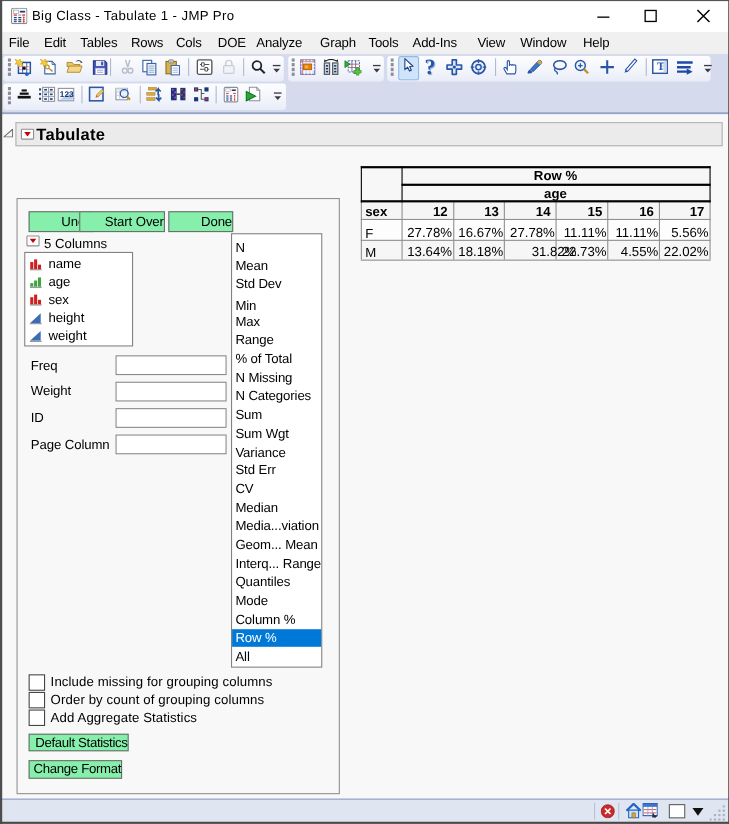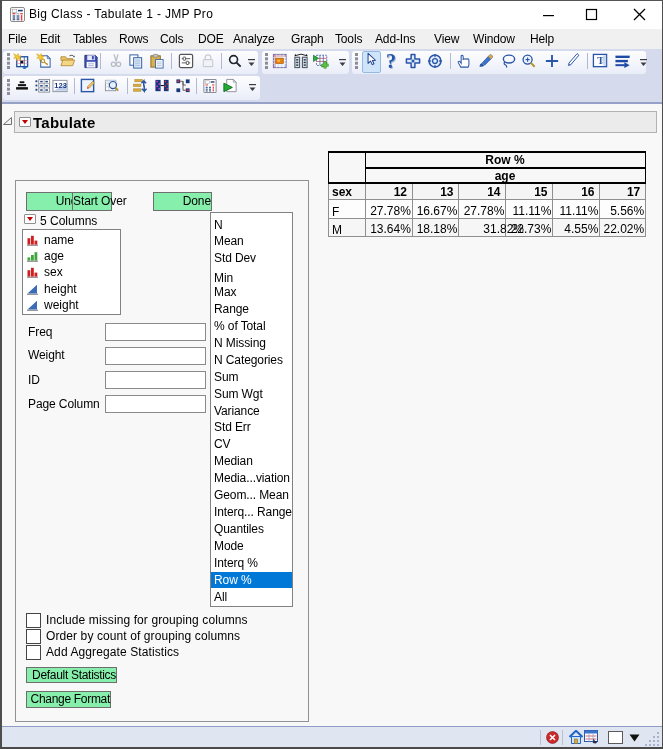--- a/index.html
+++ b/index.html
@@ -452,21 +452,21 @@
 
   <div class="abs" id="obar"></div>
   <svg class="abs" id="otri" width="9" height="8" viewBox="0 0 9 8">
       <path d="M8.5 0.5 L8.5 7.5 L0.5 7.5 Z" fill="#f4f4f4" stroke="#6e6e6e"></path>
     </svg>
   <div class="rtbox" style="left:19px;top:117px"></div>
   <div class="abs" id="ttl">Tabulate</div>
 
   <div class="abs" id="panel"></div>
   <div class="btn" style="left:26px;top:192px;width:59px;height:19px;line-height:17px">Undo</div>
-  <div class="btn" style="left:72px;top:192px;width:40px;height:19px;line-height:17px">Start Over</div>
+  <div class="btn" style="left:72px;top:192px;width:78px;height:19px;line-height:17px">Start Over</div>
   <div class="btn" style="left:153px;top:192px;width:59px;height:19px;line-height:17px">Done</div>
   <div class="rtbox" style="left:24px;top:214px"></div>
   <div class="abs" id="collab">5 Columns</div>
   <div class="abs" id="colbox"></div>
   <div id="colitems">
   <svg class="cicon" style="top:235.0px" width="11" height="11" viewBox="0 0 11 11">
         <rect x="0" y="9.6" width="11" height="1.4" fill="#9a9a9a"></rect>
         <rect x="0.5" y="3.2" width="2.8" height="6.4" fill="#cf1f1f"></rect>
         <rect x="4" y="0.8" width="2.8" height="8.8" fill="#cf1f1f"></rect>
         <rect x="7.5" y="5.6" width="2.8" height="4" fill="#cf1f1f"></rect>
@@ -521,21 +521,21 @@
   <div class="sitem" style="top:385.6px;">Sum Wgt</div>
   <div class="sitem" style="top:402.5px;">Variance</div>
   <div class="sitem" style="top:419.4px;">Std Err</div>
   <div class="sitem" style="top:436.3px;">CV</div>
   <div class="sitem" style="top:453.2px;">Median</div>
   <div class="sitem" style="top:470.1px;">Media...viation</div>
   <div class="sitem" style="top:487.1px;">Geom... Mean</div>
   <div class="sitem" style="top:504.0px;">Interq... Range</div>
   <div class="sitem" style="top:520.9px;">Quantiles</div>
   <div class="sitem" style="top:537.8px;">Mode</div>
-  <div class="sitem" style="top:554.7px;">Interq %</div>
+  <div class="sitem" style="top:554.7px;">Column %</div>
   <div class="sitem" style="top:571.6px;color:#fff">Row %</div>
   <div class="sitem" style="top:588.5px;">All</div>
   </div>
   <div class="cb" style="top:613px"></div>
   <div class="cb" style="top:629px"></div>
   <div class="cb" style="top:645px"></div>
   <div class="cblab" style="top:613px">Include missing for grouping columns</div>
   <div class="cblab" style="top:629px">Order by count of grouping columns</div>
   <div class="cblab" style="top:645px">Add Aggregate Statistics</div>
   <div class="btn" style="left:26px;top:667px;width:91px;height:16px;line-height:14px;letter-spacing:-0.3px">Default Statistics</div>

